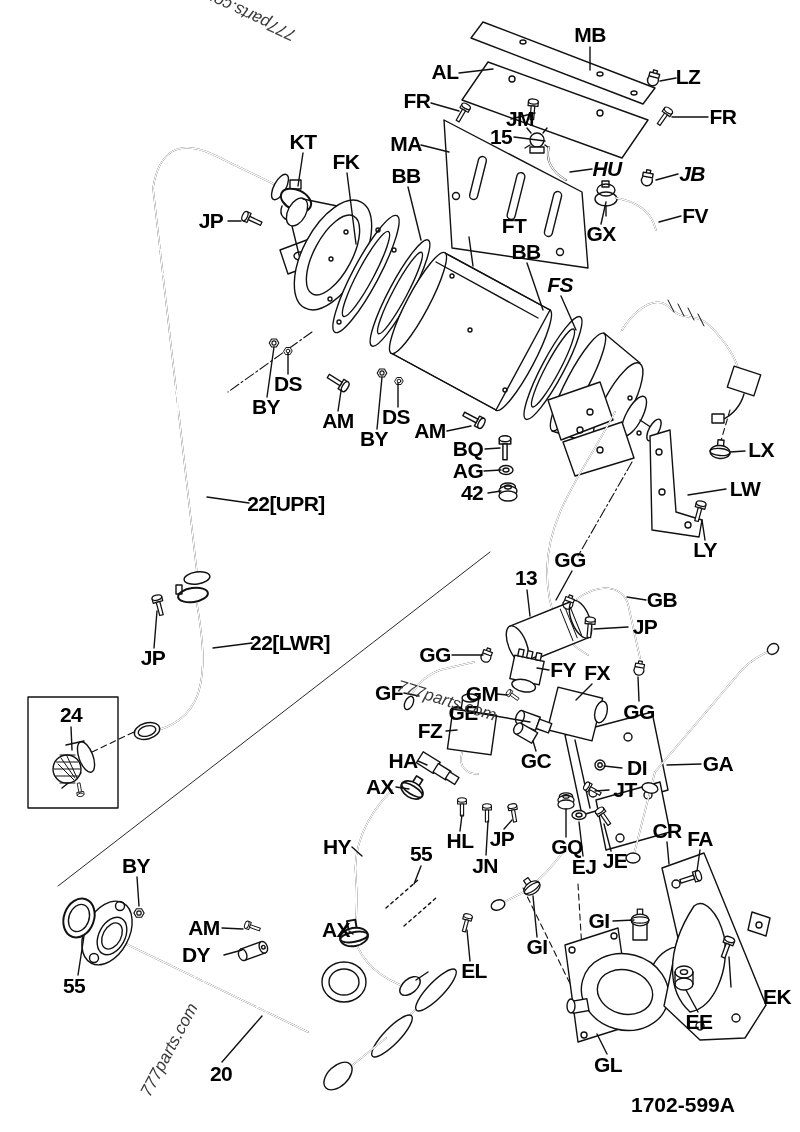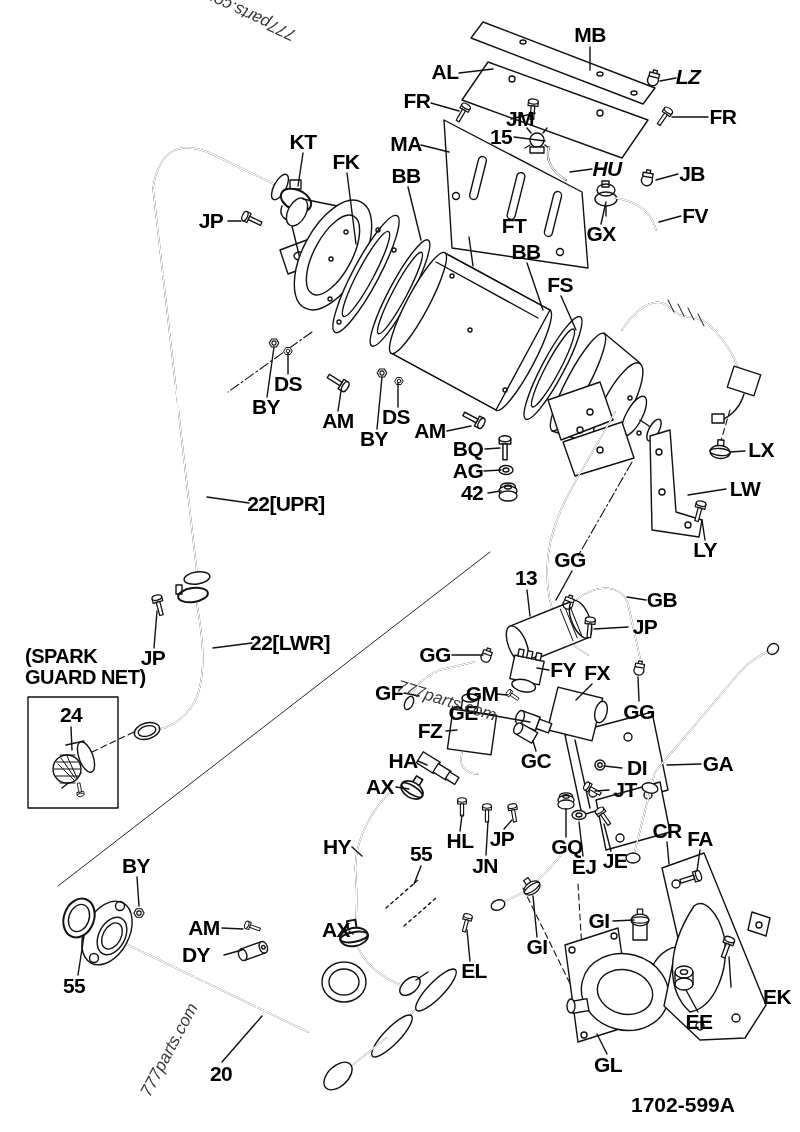--- a/index.html
+++ b/index.html
@@ -442,36 +442,36 @@
                M667,842 L669,864 M700,850 L697,871 M137,877 L139,906 M222,928 L243,929
                M224,955 L242,950 M78,975 L84,936 M349,931 L353,934 M470,961 L467,930
                M537,937 L533,896 M613,921 L634,920 M607,1054 L597,1034 M698,1012 L686,990
                M731,987 L729,957 M222,1062 L262,1016"></path>
     </g>
   </svg>
 
   <div id="label-layer">
       <div class="part-label" style="left: 590px; top: 35px;">MB</div>
       <div class="part-label" style="left: 445px; top: 72px;">AL</div>
-      <div class="part-label" style="left: 688px; top: 77px; font-style: italic;">LZ</div>
+      <div class="part-label" style="left: 688px; top: 77px;">LZ</div>
       <div class="part-label" style="left: 417px; top: 101px;">FR</div>
       <div class="part-label" style="left: 723px; top: 117px;">FR</div>
       <div class="part-label" style="left: 496px; top: 119px; margin-left: 24px;">JM</div>
       <div class="part-label" style="left: 501px; top: 137px;">15</div>
       <div class="part-label" style="left: 406px; top: 144px; text-align: right;">MA</div>
       <div class="part-label" style="left: 303px; top: 142px;">KT</div>
       <div class="part-label" style="left: 346px; top: 162px;">FK</div>
       <div class="part-label" style="left: 406px; top: 176px;">BB</div>
       <div class="part-label" style="left: 607px; top: 169px; font-style: italic;">HU</div>
-      <div class="part-label" style="left: 692px; top: 174px;">JB</div>
+      <div class="part-label" style="left: 692px; top: 174px; font-style: italic;">JB</div>
       <div class="part-label" style="left: 695px; top: 216px;">FV</div>
       <div class="part-label" style="left: 601px; top: 234px;">GX</div>
       <div class="part-label" style="left: 469px; top: 226px; margin-left: 45px;">FT</div>
       <div class="part-label" style="left: 526px; top: 252px;">BB</div>
-      <div class="part-label" style="left: 560px; top: 285px;">FS</div>
+      <div class="part-label" style="left: 560px; top: 285px; font-style: italic;">FS</div>
       <div class="part-label" style="left: 211px; top: 221px;">JP</div>
       <div class="part-label" style="left: 288px; top: 384px;">DS</div>
       <div class="part-label" style="left: 266px; top: 407px;">BY</div>
       <div class="part-label" style="left: 338px; top: 421px;">AM</div>
       <div class="part-label" style="left: 396px; top: 417px;">DS</div>
       <div class="part-label" style="left: 374px; top: 439px;">BY</div>
       <div class="part-label" style="left: 430px; top: 431px;">AM</div>
       <div class="part-label" style="left: 468px; top: 449px;">BQ</div>
       <div class="part-label" style="left: 468px; top: 471px;">AG</div>
       <div class="part-label" style="left: 472px; top: 493px;">42</div>
@@ -517,23 +517,19 @@
       <div class="part-label" style="left: 336px; top: 930px;">AX</div>
       <div class="part-label" style="left: 474px; top: 971px;">EL</div>
       <div class="part-label" style="left: 537px; top: 947px;">GI</div>
       <div class="part-label" style="left: 599px; top: 921px;">GI</div>
       <div class="part-label" style="left: 608px; top: 1065px;">GL</div>
       <div class="part-label" style="left: 699px; top: 1022px;">EE</div>
       <div class="part-label" style="left: 733px; top: 997px; margin-left: 44px;">EK</div>
       <div class="part-label" style="left: 221px; top: 1074px;">20</div>
     </div>
 
-  <div class="note">
-    <div>(SPARK</div>
-    <div>GUARD NET)</div>
-  </div>
 
   <div class="figure-code">1702-599A</div>
 
   <div class="wm wm-top">777parts.com</div>
   <div class="wm wm-mid">777parts.com</div>
   <div class="wm wm-bot">777parts.com</div>
 </div>
 
 </body></html>

